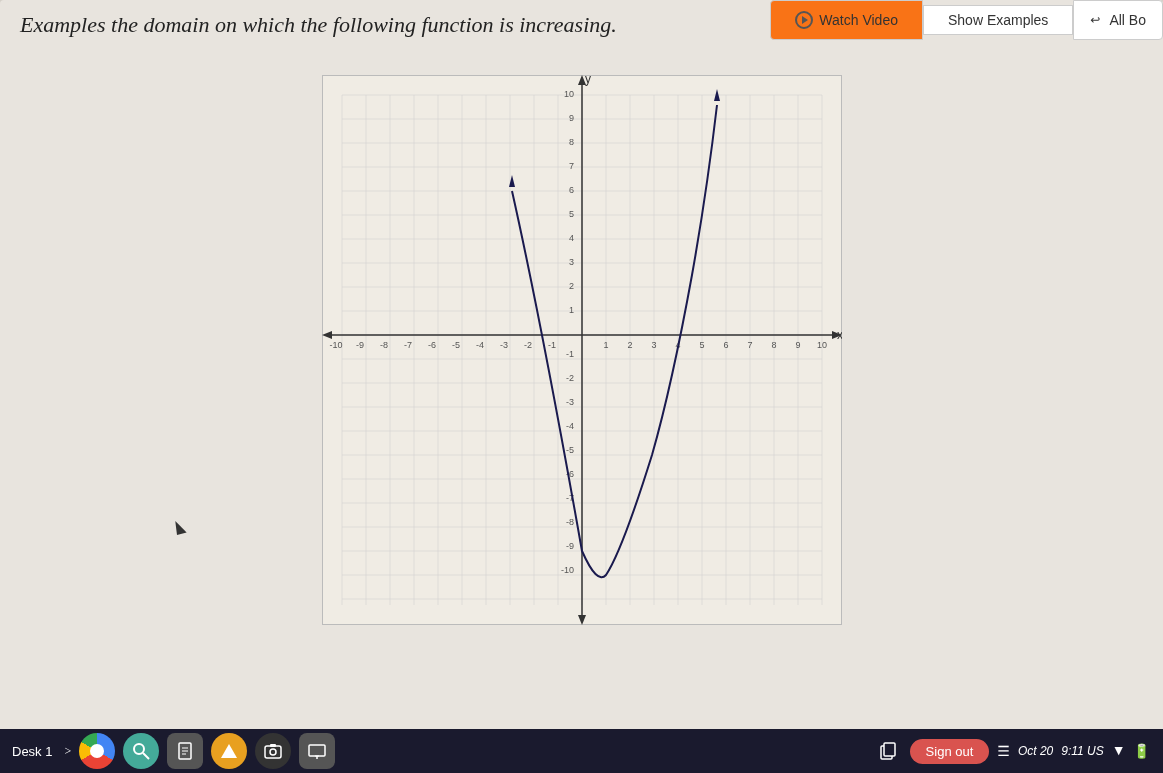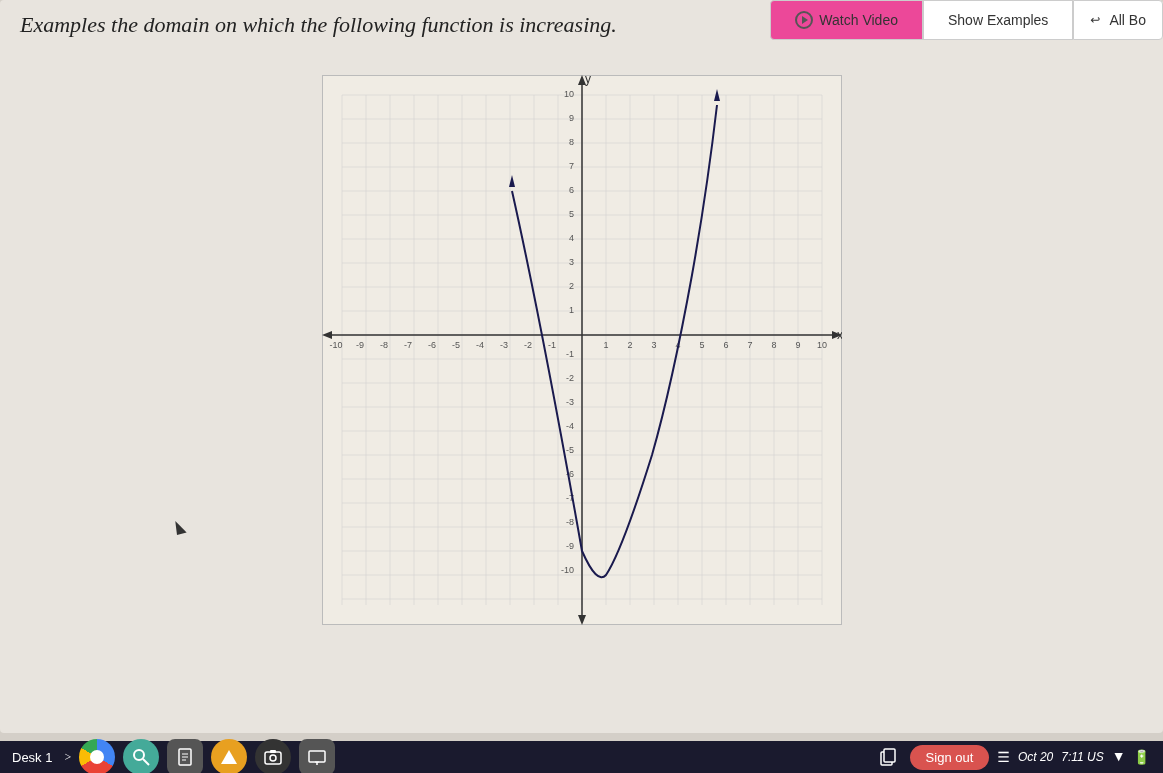--- a/index.html
+++ b/index.html
@@ -31,21 +31,21 @@
       align-items: center;
       gap: 0;
       z-index: 10;
     }
 
     .watch-video-btn {
       display: flex;
       align-items: center;
       gap: 6px;
       padding: 10px 24px;
-      background: #ec4899;
+      background: #f97316;
       border: 1px solid #ccc;
       border-radius: 4px 0 0 4px;
       font-family: Arial, sans-serif;
       font-size: 14px;
       color: #333;
       cursor: pointer;
       height: 40px;
     }
 
     .watch-video-btn .play-icon {
@@ -72,21 +72,21 @@
       display: flex;
       align-items: center;
       gap: 6px;
       padding: 10px 24px;
       background: white;
       border: 1px solid #ccc;
       font-family: Arial, sans-serif;
       font-size: 14px;
       color: #333;
       cursor: pointer;
-      height: 40px;
+      height: 30px;
     }
 
     .all-bookmarks-btn {
       display: flex;
       align-items: center;
       gap: 6px;
       padding: 10px 16px;
       background: white;
       border: 1px solid #ccc;
       border-radius: 0 4px 4px 0;
@@ -132,21 +132,21 @@
       left: 0;
       width: 100%;
       height: 100%;
     }
 
     .taskbar {
       position: absolute;
       bottom: 0;
       left: 0;
       right: 0;
-      height: 32px;
+      height: 44px;
       background: #1a1a2e;
       display: flex;
       align-items: center;
       padding: 0 12px;
       gap: 8px;
     }
 
     .taskbar-label {
       color: white;
       font-family: Arial, sans-serif;
@@ -429,18 +429,18 @@
       <rect x="3" y="5" width="11" height="13" rx="1" fill="none" stroke="white" stroke-width="1.5"></rect>
       <rect x="6" y="2" width="11" height="13" rx="1" fill="#1a1a2e" stroke="white" stroke-width="1.5"></rect>
     </svg>
   </div>
 
   <button class="sign-out-btn">Sign out</button>
 
   <div style="color:white; font-size:14px; cursor:pointer;">☰</div>
 
   <span class="taskbar-time">Oct 20</span>
-  <span class="taskbar-time">7:11 US</span>
+  <span class="taskbar-time">9:11 US</span>
 
   <div style="color:white; font-size:14px;">▼</div>
 
   <div style="color:white; font-size:14px;">🔋</div>
 </div>
 
 </body></html>

